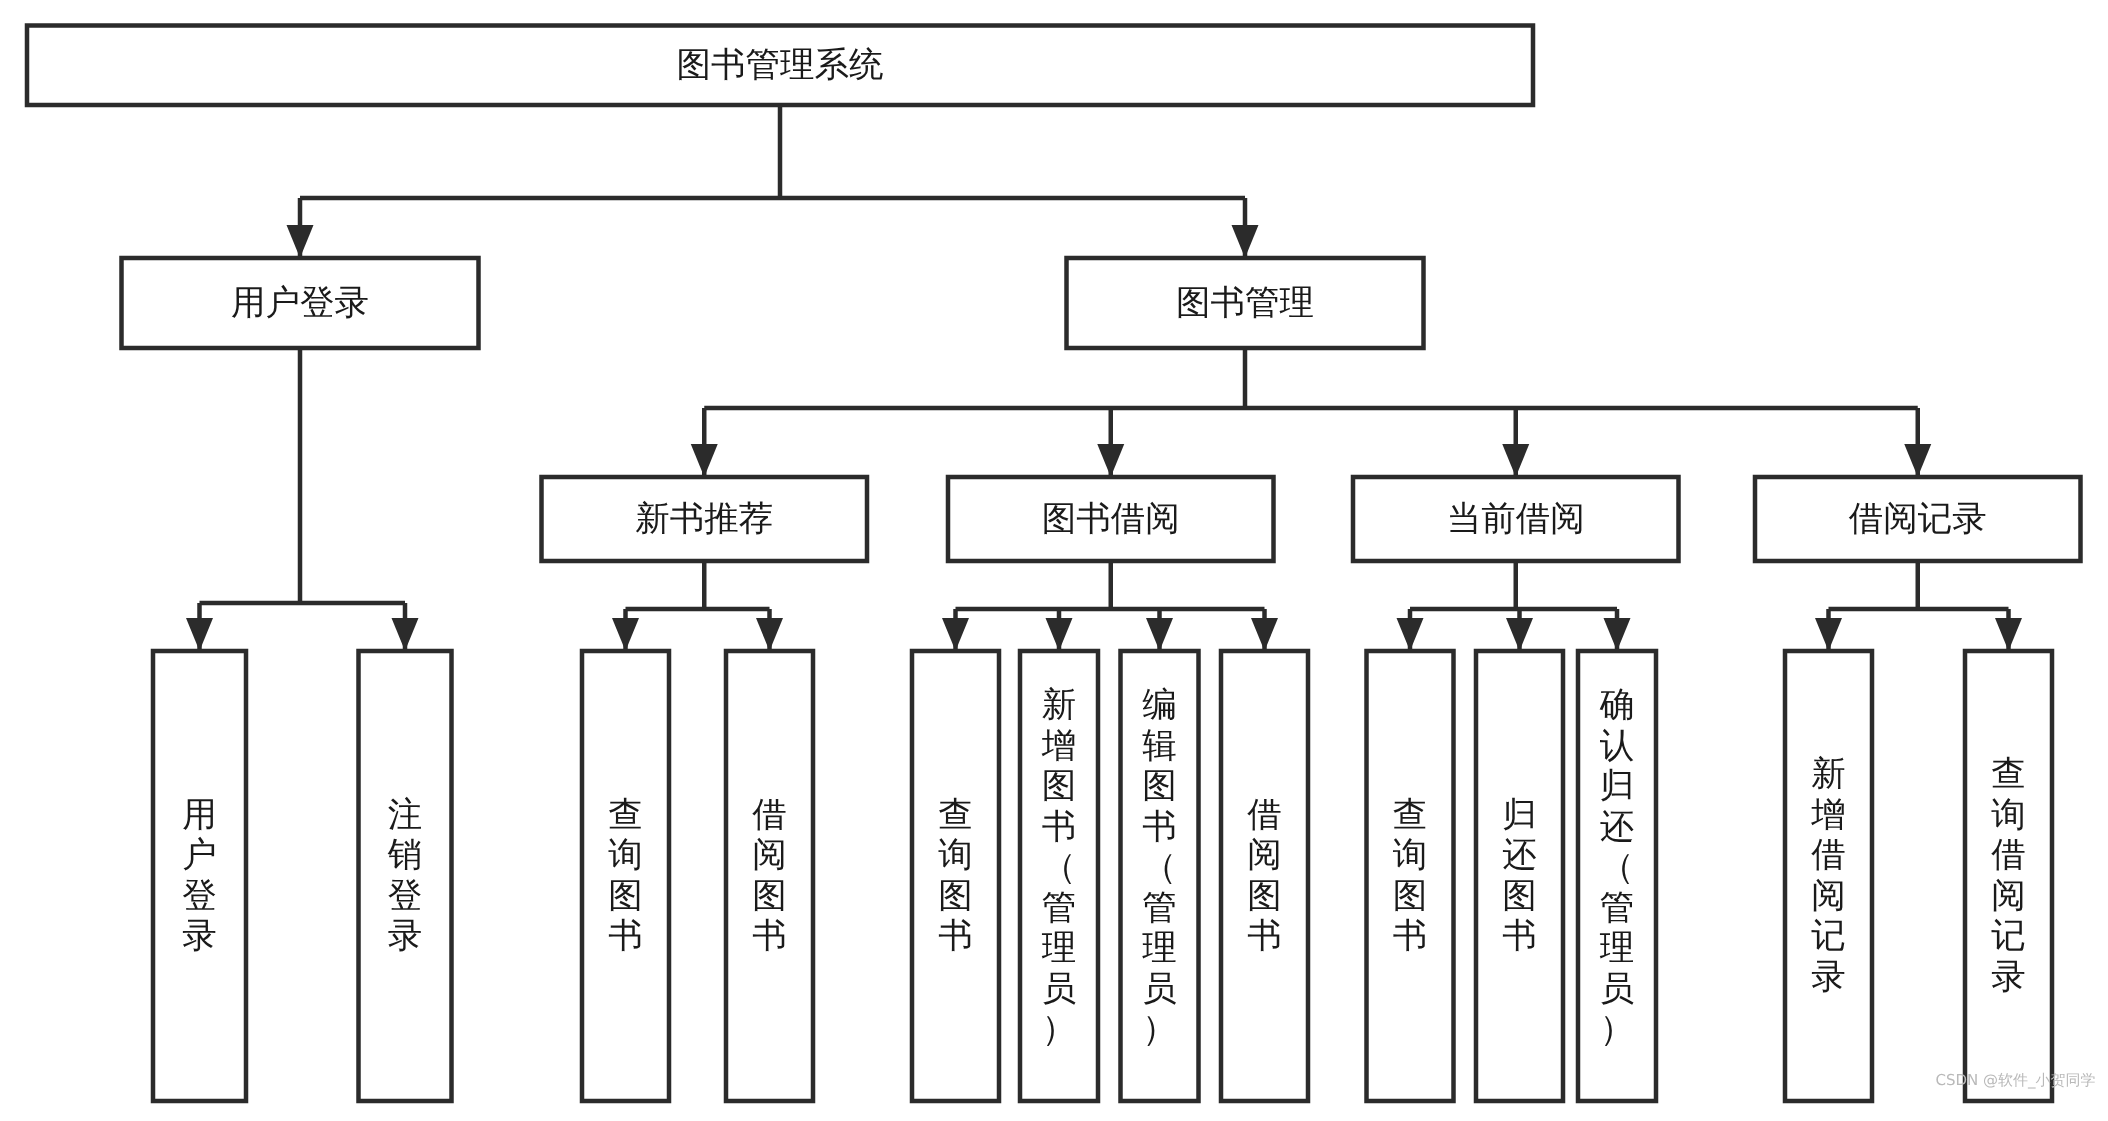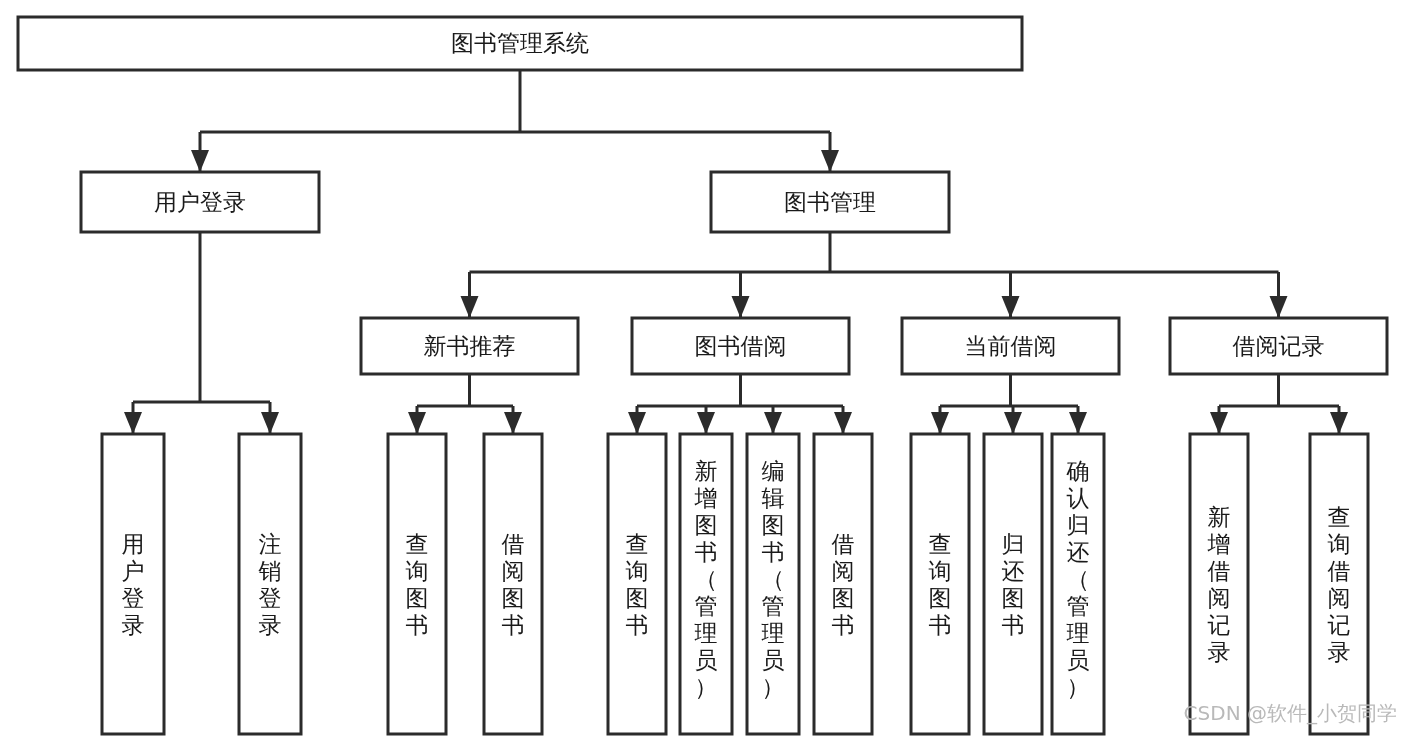--- a/index.html
+++ b/index.html
@@ -47,21 +47,21 @@
     fill: none;
   }
   .arrow-head {
     fill: #2b2b2b;
     stroke: none;
   }
   .watermark {
     position: absolute;
     right: 8px;
     bottom: 6px;
-    font-size: 20px;
+    font-size: 10px;
     color: #b9b9b9;
     font-family: "DejaVu Sans", "Liberation Sans", sans-serif;
     white-space: nowrap;
     pointer-events: none;
   }
 </style>
 </head>
 <body>
 
 <div id="diagram-root">

